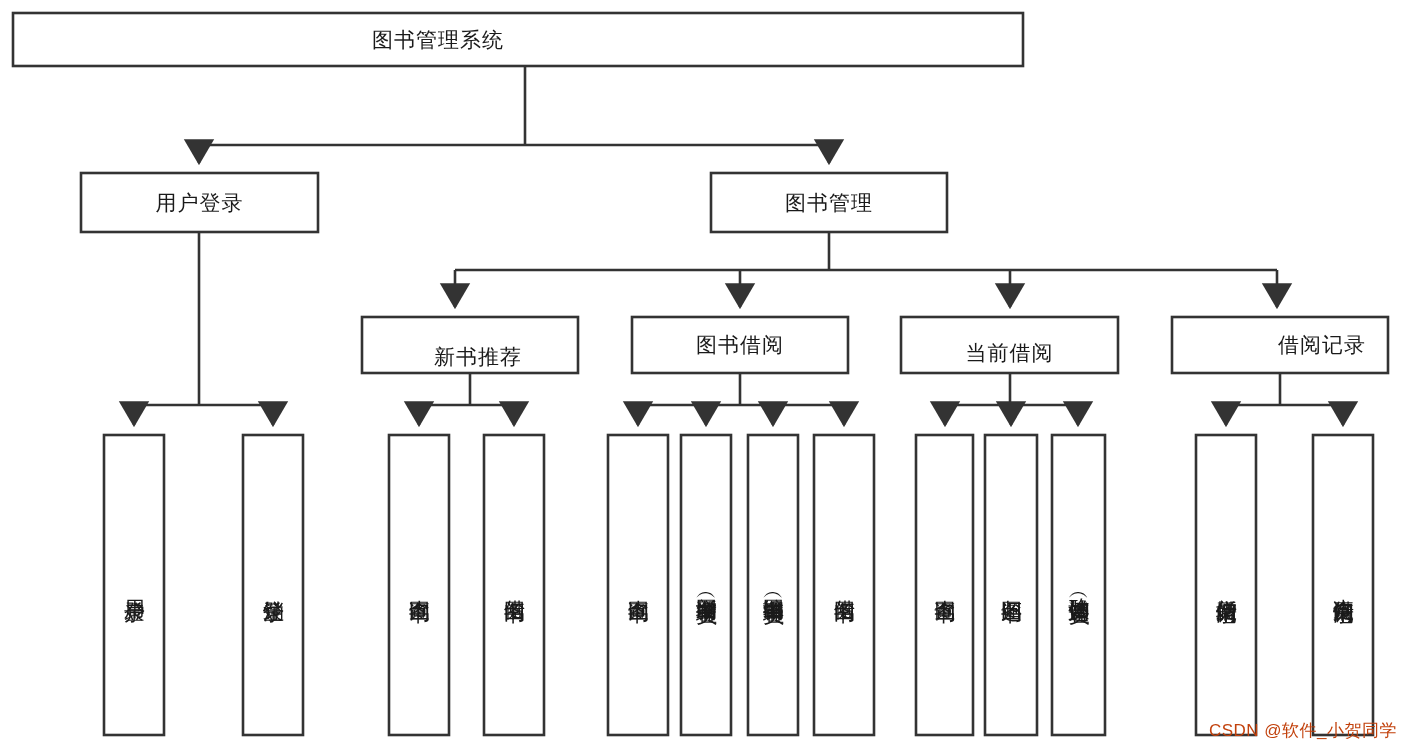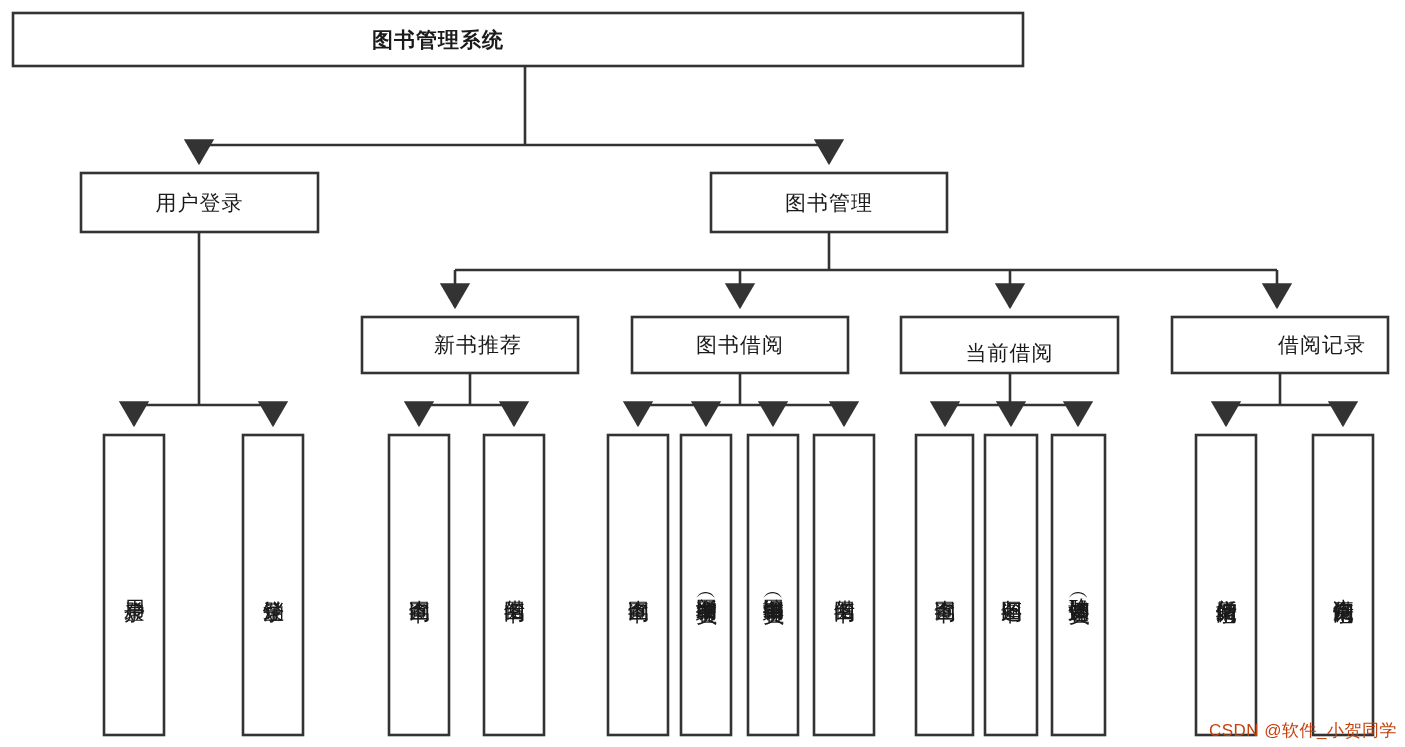--- a/index.html
+++ b/index.html
@@ -174,26 +174,26 @@
       <g>
         <path class="connector-line" d="M 1280 373 L 1280 405"></path>
         <path class="connector-line" d="M 1226 405 L 1343 405"></path>
         <path class="connector-line" d="M 1226 405 L 1226 425" marker-end="url(#arrow)"></path>
         <path class="connector-line" d="M 1343 405 L 1343 425" marker-end="url(#arrow)"></path>
       </g>
 
     </g>
   </svg>
 
-  <div class="hlabel-box" style="left:13px;  top:13px;  width:850px; height:53px;font-weight:bold;">图书管理系统</div>
+  <div class="hlabel-box" style="left:13px;  top:13px;  width:850px; height:53px;">图书管理系统</div>
 
   <div class="hlabel-box" style="left:81px;  top:173px; width:237px; height:59px;">用户登录</div>
   <div class="hlabel-box" style="left:711px; top:173px; width:236px; height:59px;">图书管理</div>
 
-  <div class="hlabel-box" style="left:362px;  top:317px; width:232px; height:56px;">新书推荐</div>
+  <div class="hlabel-box" style="left:362px;  top:329px; width:232px; height:56px;">新书推荐</div>
   <div class="hlabel-box" style="left:632px;  top:317px; width:216px; height:56px;">图书借阅</div>
   <div class="hlabel-box" style="left:901px;  top:317px; width:217px; height:72px;">当前借阅</div>
   <div class="hlabel-box" style="left:1172px; top:317px; width:216px; height:56px;margin-left:42px;">借阅记录</div>
 
   <div class="vlabel-box" style="left:104px;  top:435px; width:60px; height:300px;">用户登录</div>
   <div class="vlabel-box" style="left:243px;  top:435px; width:60px; height:300px;">注销登录</div>
   <div class="vlabel-box" style="left:389px;  top:435px; width:60px; height:300px;">查询图书</div>
   <div class="vlabel-box" style="left:484px;  top:435px; width:60px; height:300px;">借阅图书</div>
   <div class="vlabel-box" style="left:608px;  top:435px; width:60px; height:300px;">查询图书</div>
   <div class="vlabel-box" style="left:681px;  top:435px; width:50px; height:300px;">新增图书（管理员）</div>

